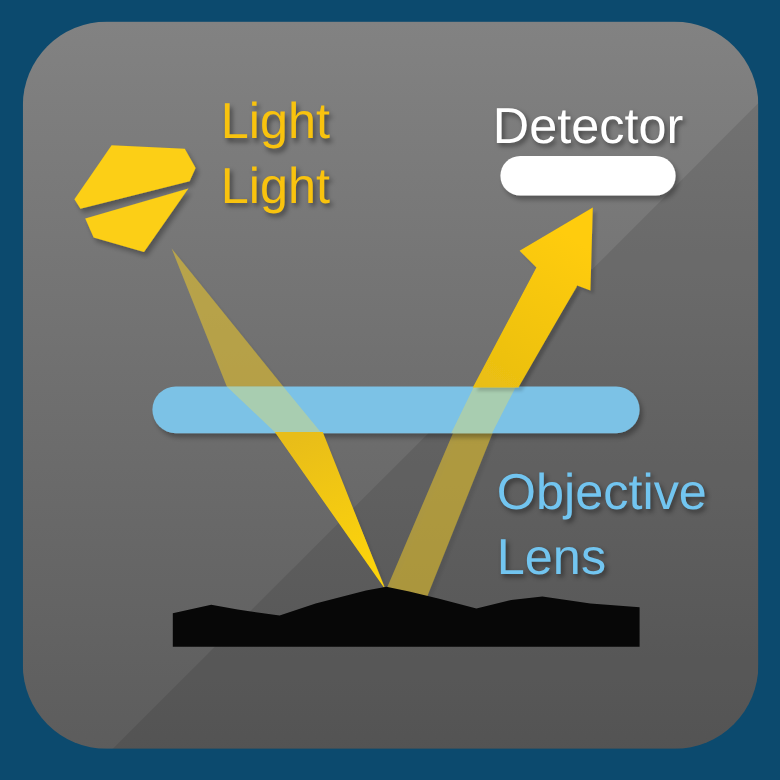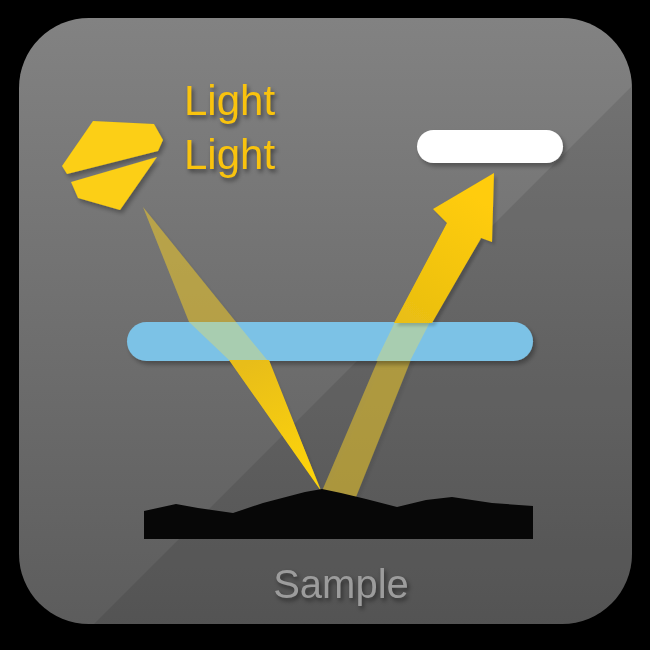--- a/index.html
+++ b/index.html
@@ -1,19 +1,19 @@
 <!DOCTYPE html>
 <html><head>
 <meta charset="utf-8">
 <style>
   html,body{margin:0;padding:0;background:#ffffff;}
   #stage{
     position:relative;
     width:650px;height:650px;
-    background:#000000;
+    background:#0c4a6e;
     font-family:"Liberation Sans", sans-serif;
     overflow:hidden;
   }
   #stage svg{position:absolute;left:0;top:0;display:block;}
   .lbl{
     position:absolute;
     font-size:42px;
     line-height:54px;
     font-weight:400;
     letter-spacing:0px;
@@ -86,17 +86,21 @@
 
       <rect x="417" y="130" width="146" height="33" rx="16.5" ry="16.5" filter="url(#shSoft)" fill="#ffffff"></rect>
     </g>
   </svg>
 
   <div class="lbl lbl-light">
     <span class="line">Light</span>
     <span class="line">Light</span>
   </div>
 
+  <div class="lbl lbl-detector">Detector</div>
 
+  <div class="lbl lbl-objective">
+    <span class="line">Objective</span>
+    <span class="line">Lens</span>
+  </div>
 
-  <div class="lbl lbl-sample">Sample</div>
 
 </div>
 
 </body></html>

